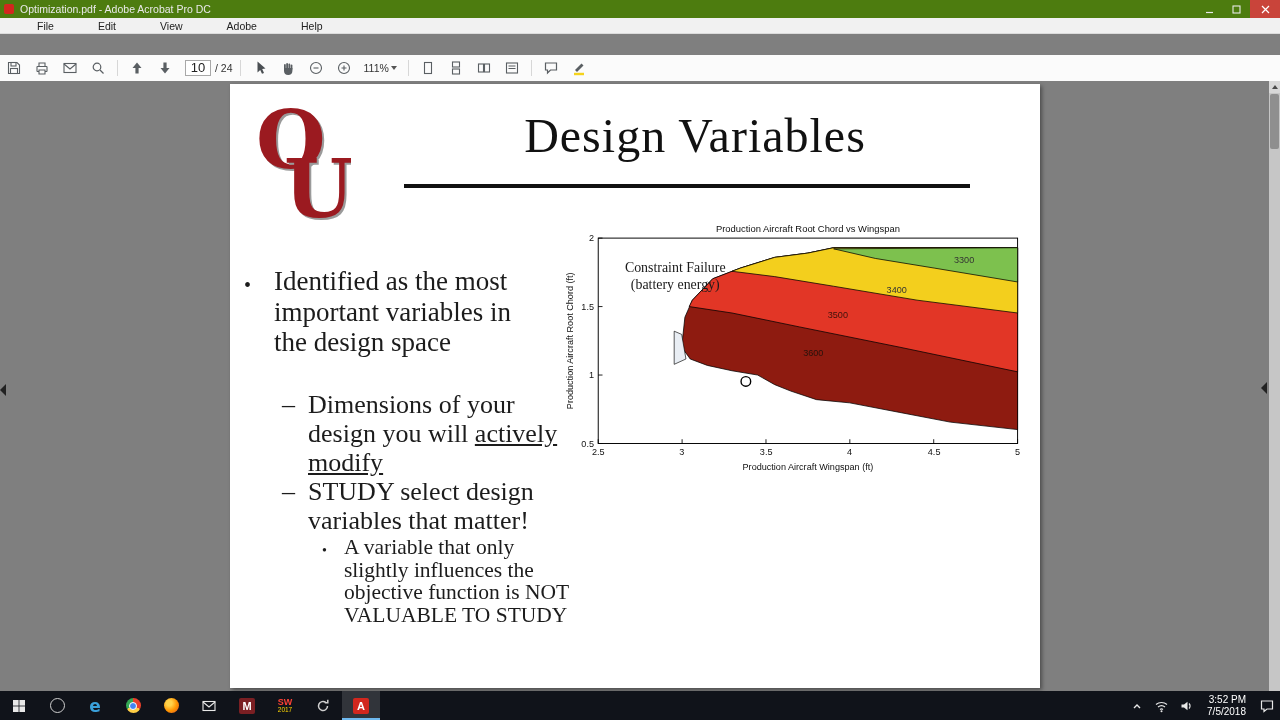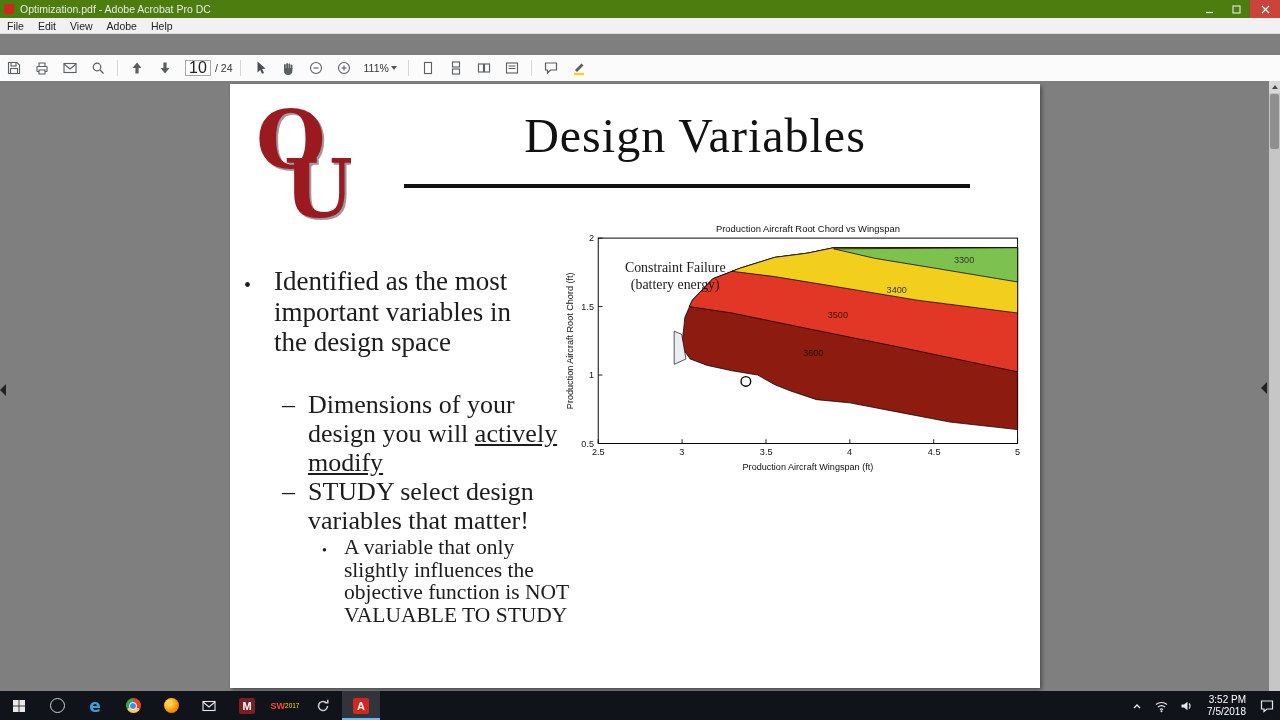--- a/index.html
+++ b/index.html
@@ -11,40 +11,40 @@
             display:flex;align-items:center;font-size:10.5px;}
   .appicon{width:10px;height:10px;background:#d2271e;border-radius:2px;margin:0 6px 0 4px;}
   .win-controls{margin-left:auto;display:flex;height:100%;}
   .win-btn{width:27px;height:100%;display:flex;align-items:center;justify-content:center;}
   .win-btn svg{display:block;}
   .win-btn.close{background:#c9443a;width:30px;}
 
   
   .menubar{position:absolute;top:18px;left:0;right:0;height:15px;background:#f1f1f1;
            border-bottom:1px solid #dcdcdc;display:flex;align-items:center;font-size:10.5px;color:#222;}
-  .menu-item{padding:0 7px;}
+  .menu-item{padding:0 7px;margin-left:30px;}
 
   
   .tabbar{position:absolute;top:34px;left:0;right:0;height:21px;background:#d2d2d2;
           display:flex;align-items:flex-end;font-size:11.5px;color:#333;}
   .tab-plain{padding:3px 14px 4px;font-weight:700;}
   .tab-doc{display:flex;align-items:center;gap:9px;background:#f8f8f8;border:1px solid #bdbdbd;
            border-bottom:none;padding:3px 9px 4px;font-size:11px;margin-left:6px;}
   .tab-close{color:#666;font-size:11px;line-height:10px;}
   .tabbar-right{margin-left:auto;display:flex;align-items:center;gap:12px;padding:0 12px 3px 0;}
   .help-circle{width:13px;height:13px;border:1.2px solid #555;border-radius:50%;font-size:9px;
                display:flex;align-items:center;justify-content:center;color:#555;font-weight:700;}
   .signin{font-size:11.5px;color:#222;}
 
   
   .toolbar{position:absolute;top:55px;left:0;right:0;height:26px;background:#fbfbfb;
            border-bottom:1px solid #c9c9c9;display:flex;align-items:center;}
   .tool{width:28px;height:100%;display:flex;align-items:center;justify-content:center;}
   .sep{width:1px;height:16px;background:#d7d7d7;margin:0 5px;}
-  .page-box{width:24px;height:14px;border:1px solid #a8a8a8;background:#fff;font-size:16px;
+  .page-box{width:24px;height:14px;border:1px solid #a8a8a8;background:#fff;font-size:13px;
             text-align:center;line-height:14px;margin:0 4px 0 6px;color:#222;}
   .page-total{font-size:10.5px;color:#333;margin-right:2px;}
   .zoom-box{display:flex;align-items:center;gap:2px;padding:0 6px;font-size:10.5px;color:#333;}
   .caret{width:0;height:0;border-left:3.5px solid transparent;border-right:3.5px solid transparent;
          border-top:4px solid #555;}
 
   
   .docarea{position:absolute;top:81px;left:0;right:0;bottom:29px;background:#7f7f7f;}
   .page{position:absolute;left:230px;top:3px;width:810px;height:604px;background:#fff;
         box-shadow:2px 2px 4px rgba(0,0,0,.4);font-family:"Liberation Serif",serif;color:#1c1c1c;}
@@ -86,21 +86,21 @@
   .tb-slot.active{background:rgba(255,255,255,.14);box-shadow:inset 0 -2px 0 #6fb9ef;}
   .cortana{width:13px;height:13px;border:1.6px solid #cfcfcf;border-radius:50%;}
   .edge-glyph{font-size:17px;font-weight:700;color:#3aa0da;font-family:"DejaVu Sans",sans-serif;}
   .chrome-icon{width:15px;height:15px;border-radius:50%;position:relative;
      background:conic-gradient(#e8402a 0 120deg,#ffce44 0 240deg,#34a853 0 360deg);}
   .chrome-icon::after{content:"";position:absolute;inset:3.5px;background:#4285f4;border:1.5px solid #fff;border-radius:50%;}
   .firefox-icon{width:15px;height:15px;border-radius:50%;
      background:radial-gradient(circle at 35% 35%,#ffd24a 0 20%,#ff9500 55%,#d9512c 100%);}
   .m-icon{width:16px;height:16px;background:#7a1f23;color:#fff;font-size:11px;font-weight:700;
           display:flex;align-items:center;justify-content:center;border-radius:2px;}
-  .sw-icon{display:flex;flex-direction:row;align-items:center;line-height:8px;text-align:right;}
+  .sw-icon{display:flex;flex-direction:column;align-items:center;line-height:8px;text-align:right;}
   .sw-top{color:#ff4136;font-size:9px;font-weight:700;}
   .sw-year{color:#ffd700;font-size:6.5px;}
   .acrobat-icon{width:16px;height:16px;background:#d2271e;color:#fff;font-size:11px;font-weight:700;
           display:flex;align-items:center;justify-content:center;border-radius:2px;}
   .tray{margin-left:auto;display:flex;align-items:center;height:100%;}
   .tray-item{padding:0 5px;display:flex;align-items:center;}
   .tb-clock{text-align:right;font-size:10px;line-height:11.5px;padding:0 8px;}
 </style>
 </head>
 <body>

